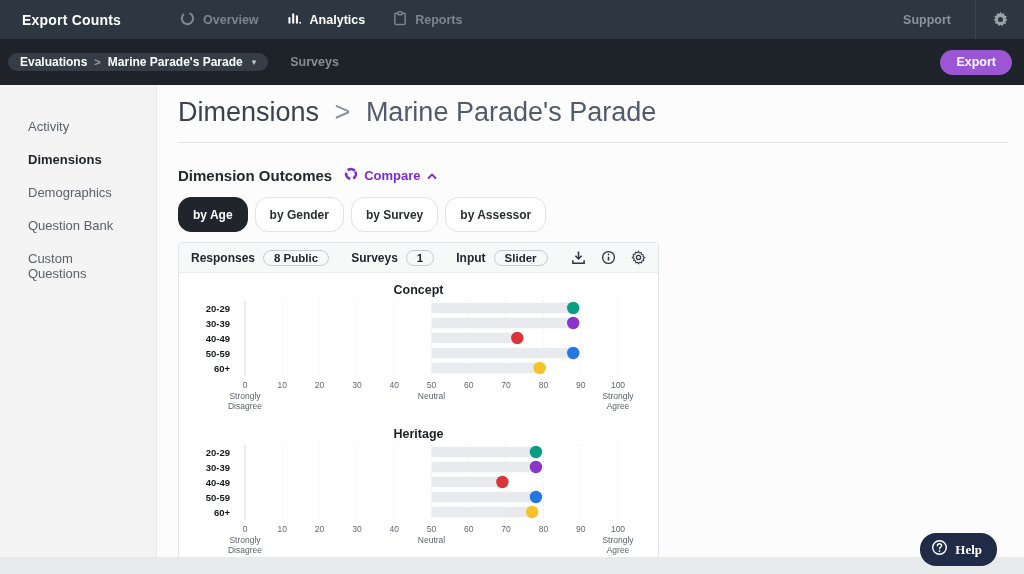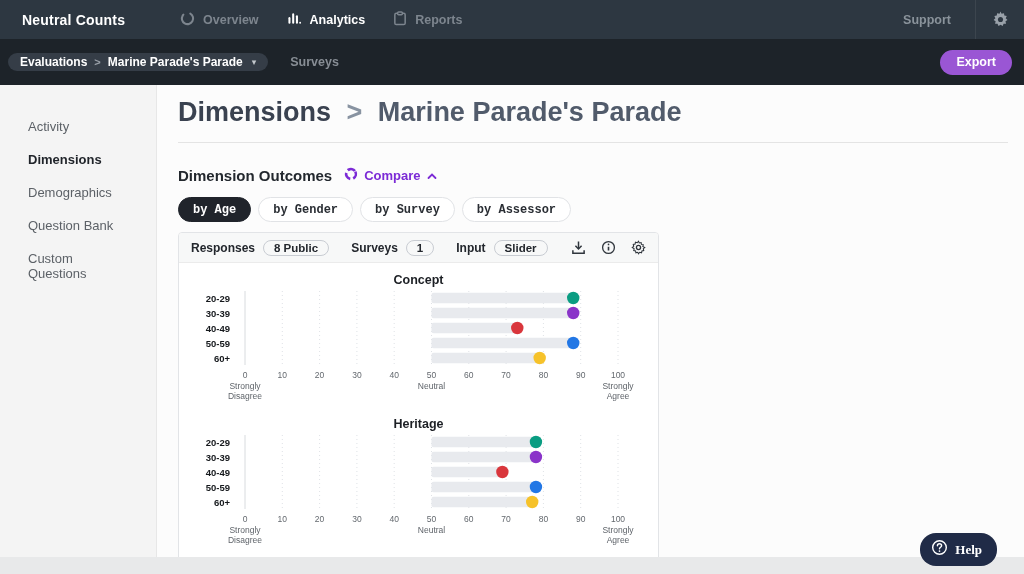--- a/index.html
+++ b/index.html
@@ -26,32 +26,32 @@
   .subbar-surveys { color:#878d94; font-size:12.5px; font-weight:600; margin-left:22px; cursor:pointer; }
   .export-btn { margin-left:auto; background:#9a56d4; color:#fff; border:none; border-radius:13px; height:25px; padding:0 16px; font-size:12.5px; font-weight:700; cursor:pointer; font-family:inherit; }
 
   
   .body { display:flex; height:489px; }
   .sidebar { width:157px; background:#f4f4f4; border-right:1px solid #e7e7e7; padding-top:25px; }
   .side-item { padding:9px 28px; font-size:13px; color:#5c6167; cursor:pointer; }
   .side-item.active { color:#1f2329; font-weight:700; }
   .content { flex:1; background:#fcfcfc; padding:10px 16px 0 21px; }
 
-  .page-title { font-size:27px; font-weight:700; color:#3a4250; margin-top:2px; }
+  .page-title { font-size:27px; font-weight:400; color:#3a4250; margin-top:2px; }
   .page-title .t-sep { color:#8893a1; margin:0 8px; }
   .page-title .t-sub { color:#515b6b; }
   .title-rule { border:none; border-top:1px solid #e4e4e4; margin-top:14px; }
 
   .section-row { display:flex; align-items:flex-start; gap:12px; margin-top:24px; }
   .section-title { font-size:15px; font-weight:700; color:#23282e; }
   .compare-btn { display:flex; align-items:center; gap:6px; background:none; border:none; cursor:pointer; color:#7c2bd6; font-family:inherit; }
   .compare-label { font-size:13px; font-weight:700; color:#7c2bd6; }
 
   .tabs { display:flex; gap:7px; margin-top:13px; }
-  .tab { height:25px; padding:0 14px; border-radius:13px; border:1px solid #e1e3e6; background:#fff; font-size:12px; font-weight:700; color:#2a2e34; cursor:pointer; font-family:Liberation Mono, monospace; }
+  .tab { height:35px; padding:0 14px; border-radius:13px; border:1px solid #e1e3e6; background:#fff; font-size:12px; font-weight:700; color:#2a2e34; cursor:pointer; font-family:Liberation Sans, sans-serif; }
   .tab.active { background:#20242b; border-color:#20242b; color:#fff; }
 
   
   .panel { margin-top:10px; width:481px; border:1px solid #e2e4e7; border-radius:4px 4px 0 0; background:#fff; height:336px; overflow:hidden; }
   .panel-header { height:30px; background:#f7f8f8; border-bottom:1px solid #ebebeb; display:flex; align-items:center; padding:0 12px; gap:8px; }
   .ph-label { font-size:12px; font-weight:700; color:#23272d; }
   .ph-pill { border:1px solid #c8ccd2; border-radius:11px; padding:1px 10px; font-size:11.5px; font-weight:700; color:#23272d; background:transparent; cursor:pointer; font-family:inherit; }
   .ph-gap { width:6px; }
   .ph-icons { margin-left:auto; display:flex; align-items:center; gap:15px; }
   .ph-icons .icn { background:none; border:none; cursor:pointer; color:#2f353c; display:flex; align-items:center; }
@@ -62,21 +62,21 @@
   .chart-svg-wrap { padding-left:7px; }
 
   
   .bottom-strip { position:absolute; left:0; bottom:0; width:1024px; height:17px; background:#e8e9ea; }
   .help-btn { position:absolute; right:27px; bottom:8px; background:#202b47; color:#fff; border:none; border-radius:16px; height:33px; padding:0 15px 0 11px; display:flex; align-items:center; gap:7px; font-size:13px; font-weight:700; cursor:pointer; font-family:Liberation Serif, serif; z-index:5; }
 </style>
 </head>
 <body>
 
 <header class="topbar">
-  <div class="brand">Neutral Counts</div>
+  <div class="brand">Export Counts</div>
   <nav class="main-nav">
     <div class="nav-item">
       <span>
         <svg width="15" height="15" viewBox="0 0 16 16">
             <circle cx="8" cy="8" r="6" fill="none" stroke="currentColor" stroke-width="2.2" stroke-linecap="round" stroke-dasharray="29 9" transform="rotate(-60 8 8)"></circle>
           </svg>
       </span>
       <span>Overview</span>
     </div>
     <div class="nav-item active">

